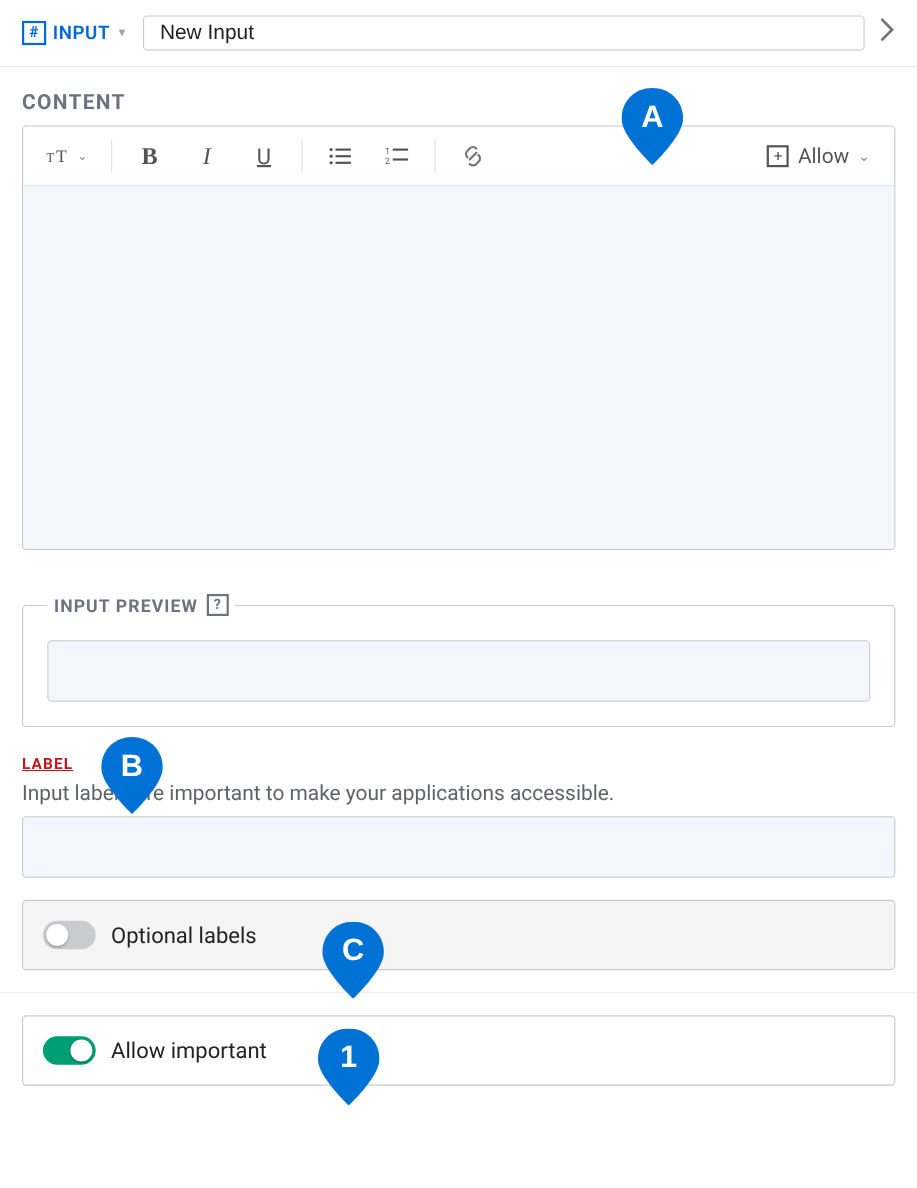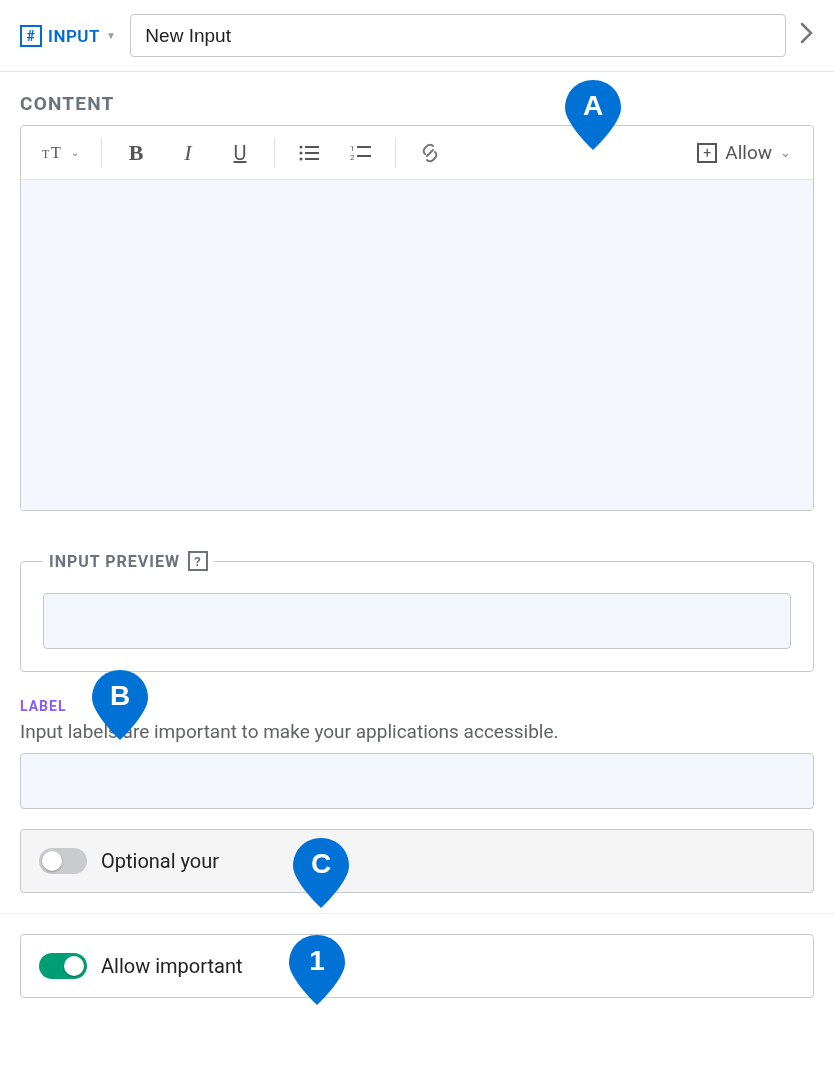--- a/index.html
+++ b/index.html
@@ -31,21 +31,21 @@
     width: 22px; height: 22px;
     border: 2px solid #006bd6;
     display: inline-flex;
     align-items: center; justify-content: center;
     font-size: 14px;
     font-weight: 700;
   }
   .chev-down { font-size: 10px; color: #9aa0a6; }
   .name-input {
     flex: 1;
-    height: 43px;
+    height: 32px;
     border: 1px solid #c7c9cc;
     border-radius: 4px;
     padding: 0 14px;
     font-size: 19px;
     color: #222;
   }
   .collapse-icon { color: #777; cursor: pointer; font-size: 24px; }
   .section-label {
     font-size: 19px;
     font-weight: 700;
@@ -112,22 +112,23 @@
   }
   .preview-input {
     width: 100%; height: 56px;
     background: #f3f7fd;
     border: 1px solid #c7c9cc;
     border-radius: 4px;
   }
   .label-section { padding: 26px 20px 0; }
   .label-heading {
     font-size: 14px; font-weight: 700; letter-spacing: 1px;
-    color: #8b5cf6; margin-bottom: 6px;
-    position: relative;
+    color: #b91c1c; margin-bottom: 6px;
+    position: relative;
+    text-decoration: underline;
   }
   .label-desc { font-size: 19px; color: #5f6368; margin-bottom: 10px; }
   .label-input {
     width: 100%; height: 56px;
     background: #f3f7fd;
     border: 1px solid #c7c9cc;
     border-radius: 4px;
   }
   .toggle-box {
     margin: 20px 20px 0;
@@ -250,21 +251,21 @@
 <div class="label-section">
   <div class="label-heading">LABEL</div>
   <div class="label-desc">Input labels are important to make your applications accessible.</div>
   <input class="label-input" style="">
 </div>
 
 <div class="toggle-box shaded">
   <div class="switch">
       <div class="knob"></div>
     </div>
-  <span>Optional your</span>
+  <span>Optional labels</span>
 </div>
 
 <hr class="hr-light">
 
 <div class="toggle-box">
   <div class="switch on">
       <div class="knob"></div>
     </div>
   <span>Allow important</span>
 </div>

